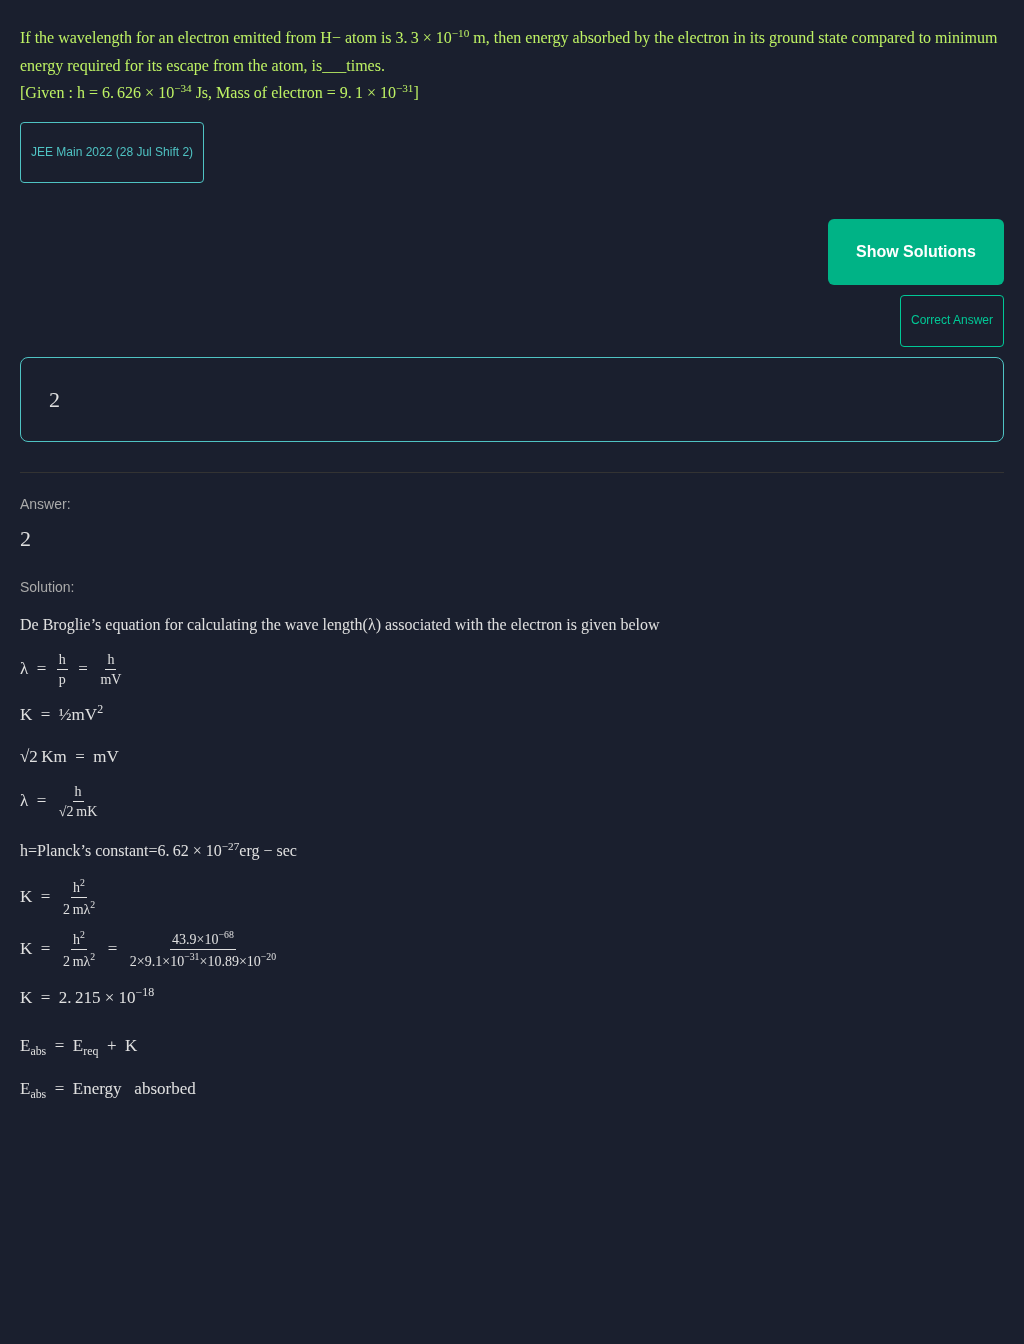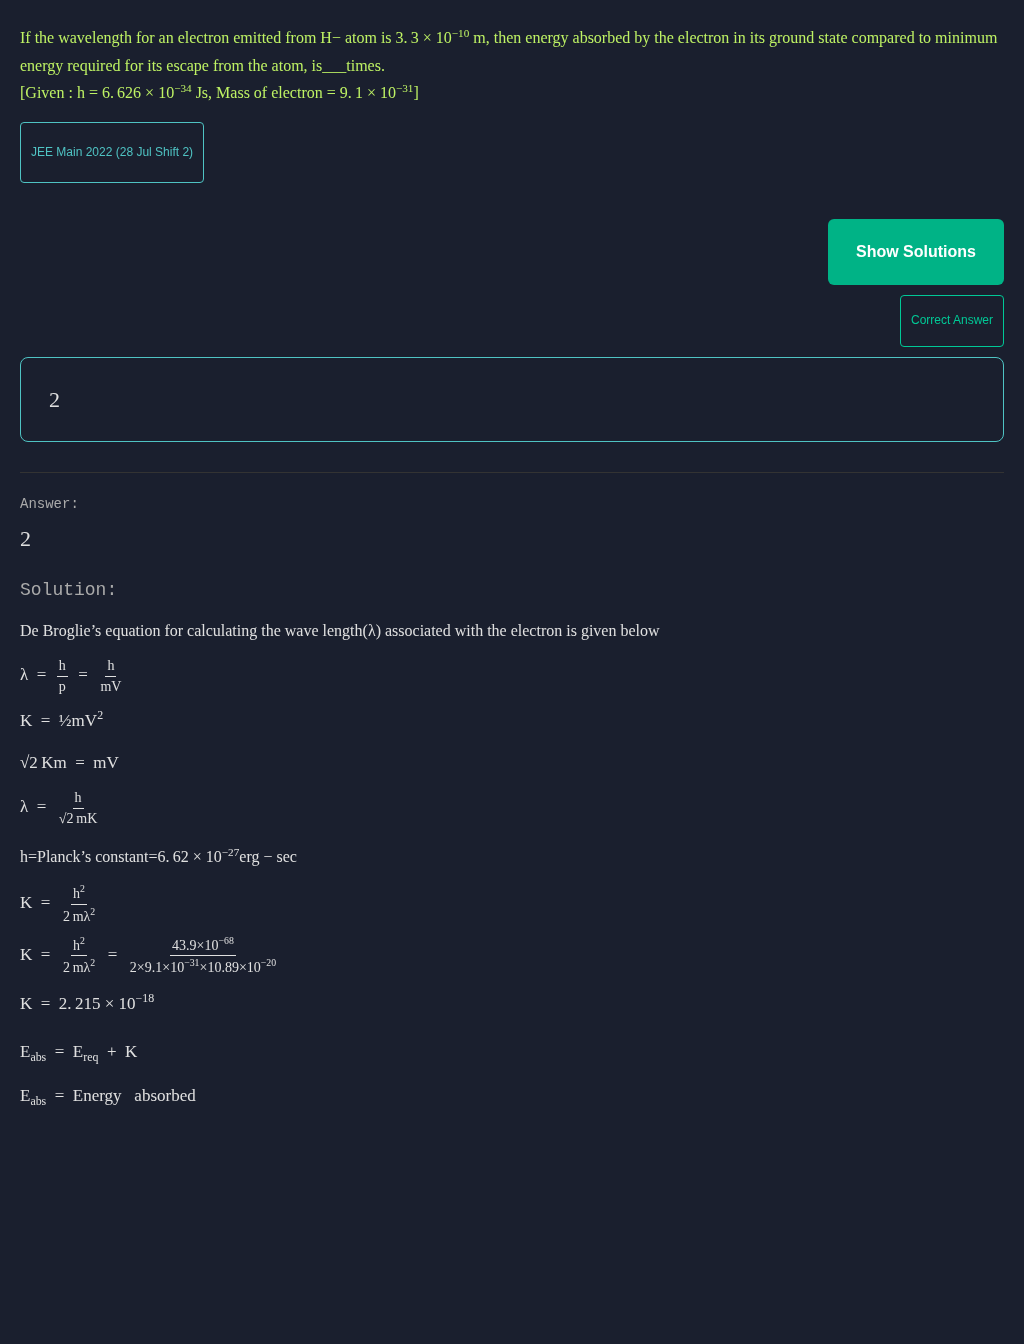--- a/index.html
+++ b/index.html
@@ -66,32 +66,32 @@
       display: flex;
       align-items: flex-start;
     }
     .answer-box-value {
       font-size: 22px;
       color: #e0e0e0;
     }
     .section-label {
       color: #aaa;
       font-size: 14px;
-      font-family: Liberation Mono, monospace;
+      font-family: Liberation Sans, sans-serif;
       margin-bottom: 6px;
     }
     .answer-value {
       font-size: 22px;
       color: #e0e0e0;
       margin-bottom: 20px;
     }
     .solution-label {
       color: #aaa;
-      font-size: 18px;
-      font-family: Liberation Mono, monospace;
+      font-size: 14px;
+      font-family: Liberation Sans, sans-serif;
       margin-bottom: 12px;
     }
     .solution-text {
       color: #e0e0e0;
       font-size: 16px;
       line-height: 1.8;
       margin-bottom: 10px;
     }
     .math-line {
       font-size: 17px;

